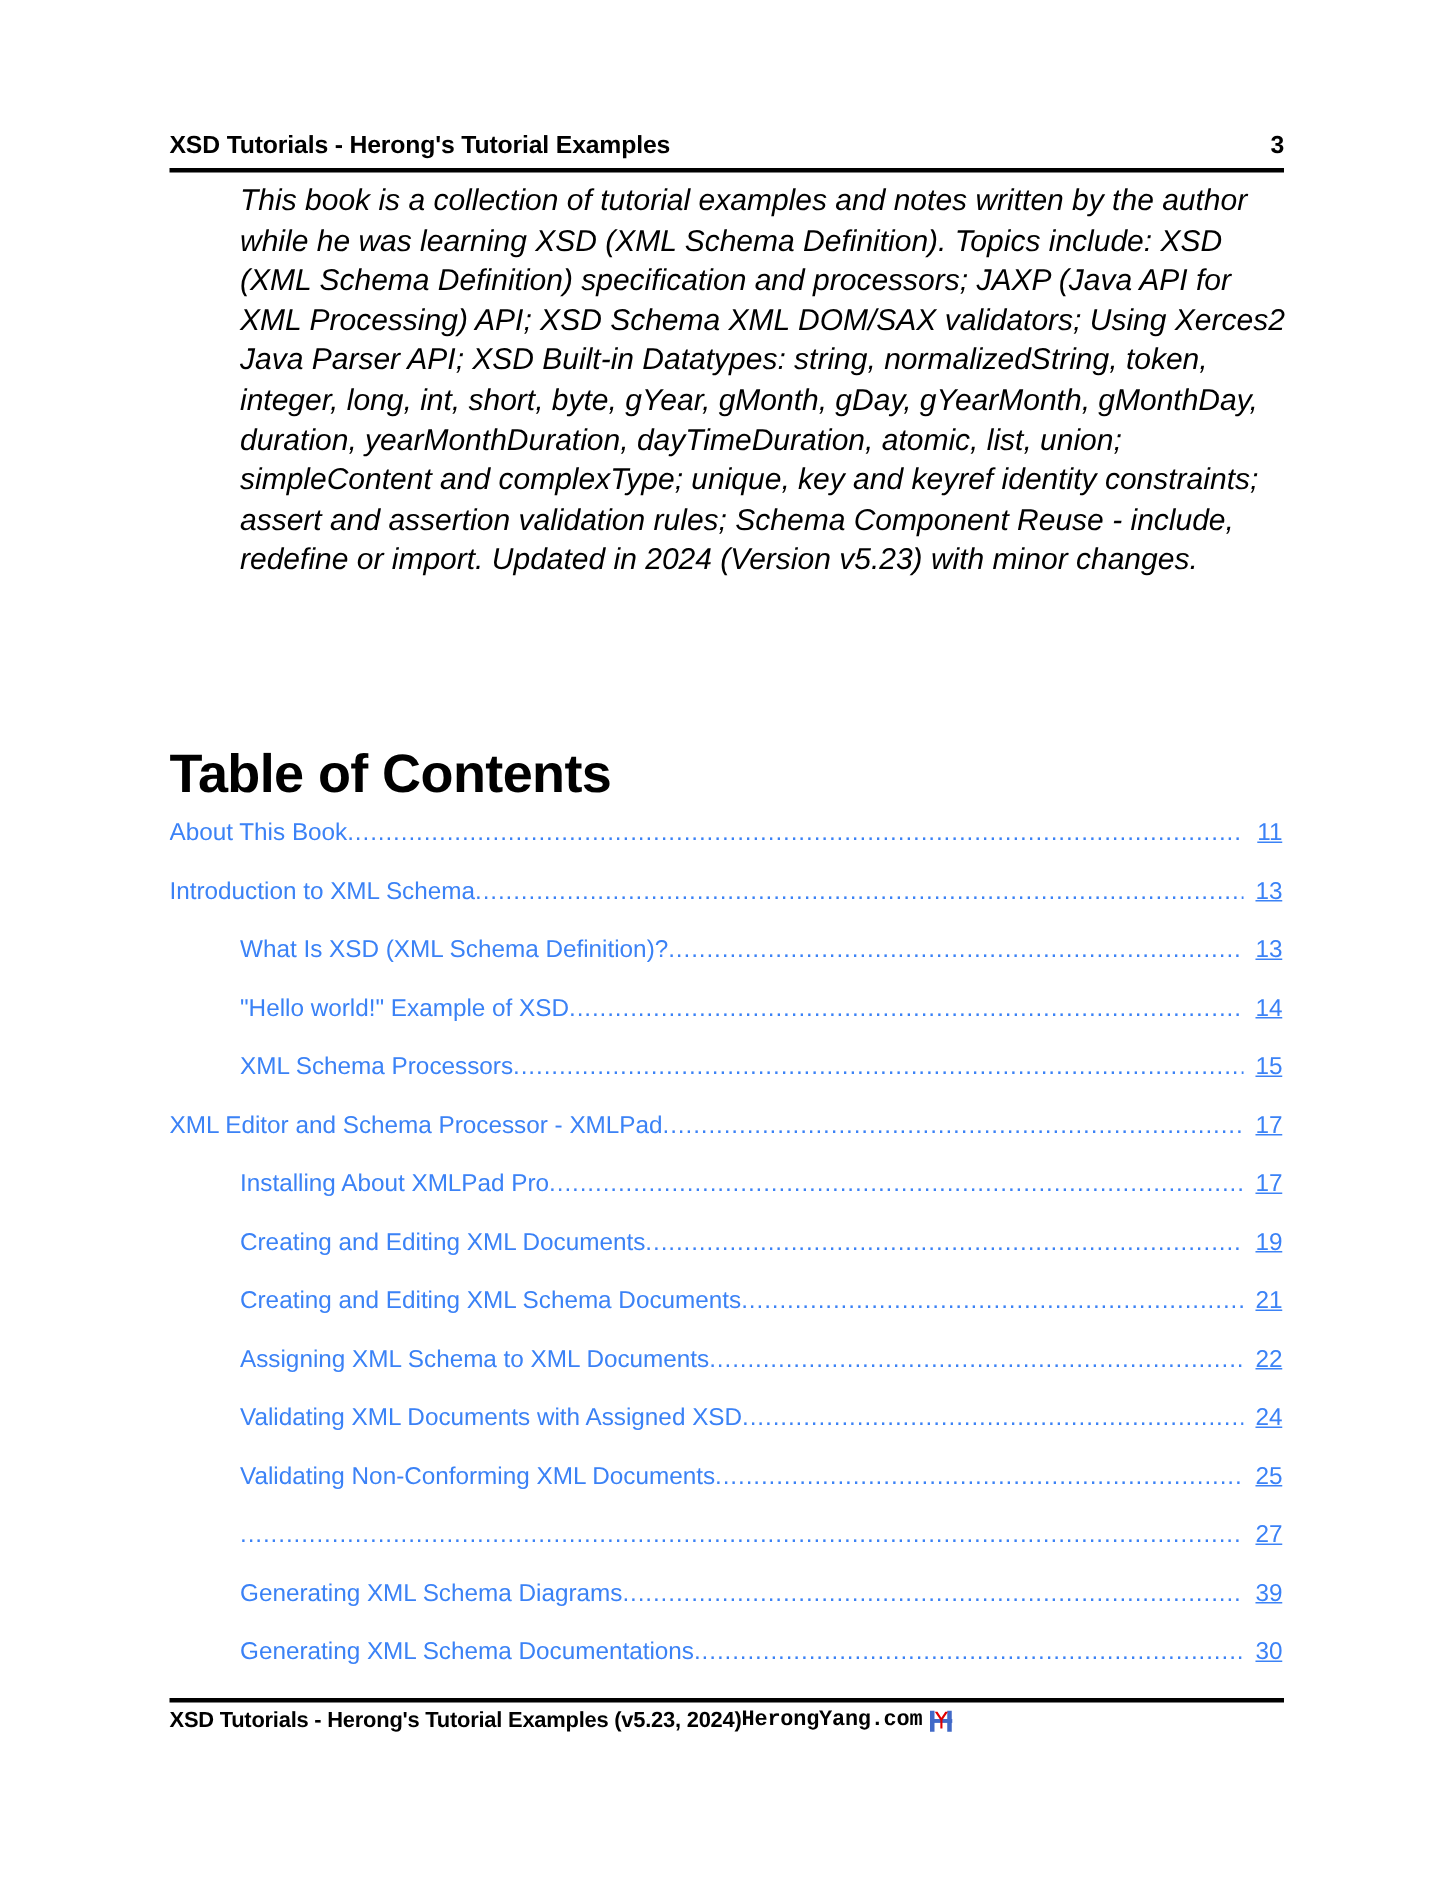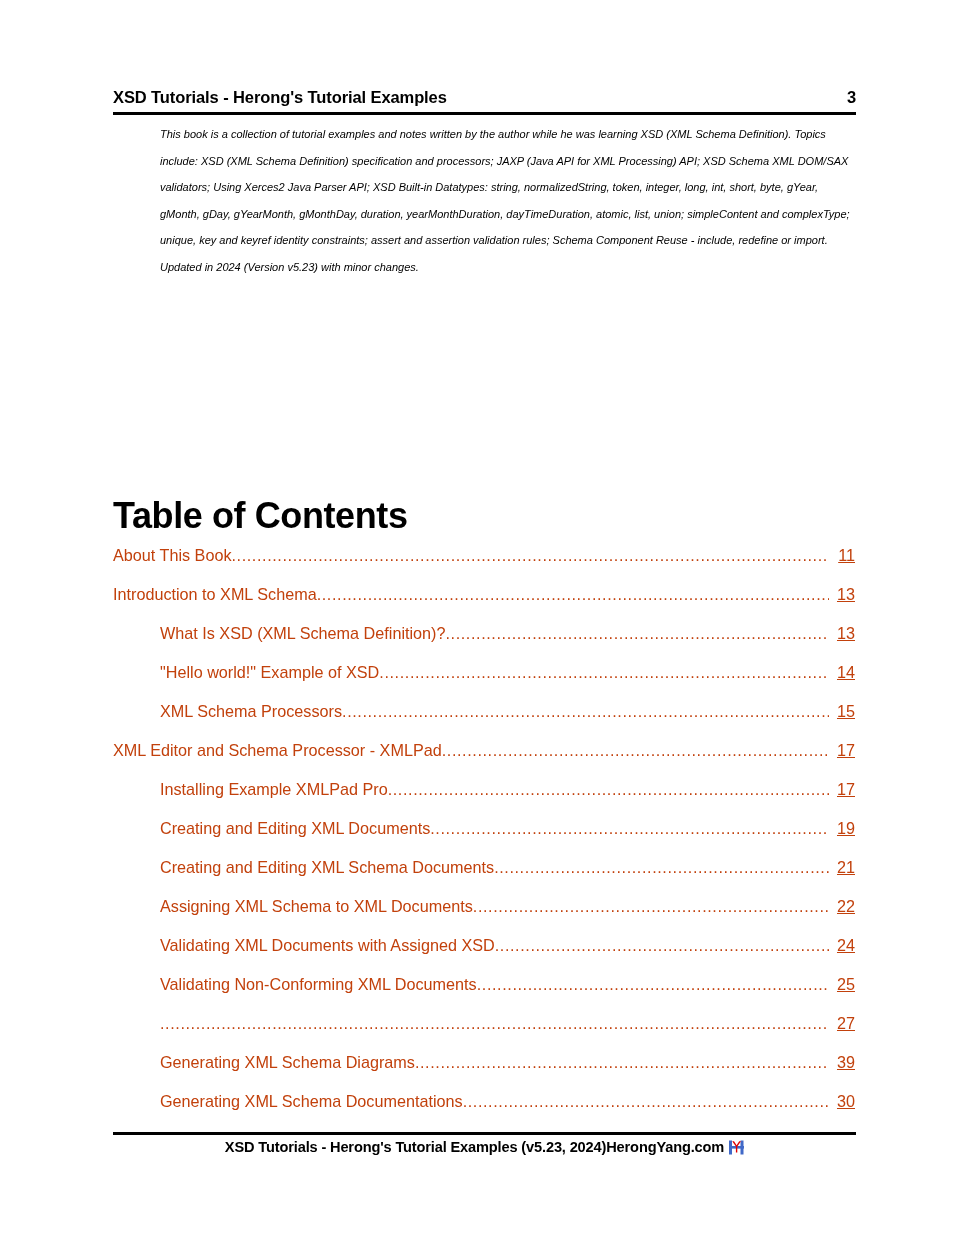--- a/index.html
+++ b/index.html
@@ -44,21 +44,21 @@
     height: 2.5px;
     background: #000000;
   }
 
   
   .abstract {
     position: absolute;
     left: 160px;
     top: 121px;
     width: 697px;
-    font-size: 11px;
+    font-size: 20px;
     font-style: italic;
     line-height: 26.6px;
     text-align: left;
     color: #000000;
   }
 
   
   .toc-title {
     position: absolute;
     left: 113px;
@@ -73,21 +73,21 @@
   .toc {
     position: absolute;
     left: 113px;
     top: 546px;
     width: 742px;
   }
   .toc-entry {
     display: flex;
     align-items: baseline;
     height: 39px;
-    color: #c2410c;
+    color: #3b82f6;
     font-size: 16.2px;
     white-space: nowrap;
     overflow: hidden;
   }
   .toc-entry.level-2 {
     padding-left: 47px;
   }
   .toc-label {
     flex: 0 0 auto;
   }
@@ -115,29 +115,30 @@
     height: 2.5px;
     background: #000000;
   }
   .footer {
     position: absolute;
     left: 113px;
     top: 1139px;
     width: 743px;
     display: flex;
     align-items: center;
-    justify-content: center;
+    justify-content: flex-start;
     font-size: 14.6px;
     font-weight: 700;
     letter-spacing: -0.15px;
   }
   .footer-right {
     display: flex;
     align-items: center;
     gap: 5px;
+    font-family: Liberation Mono, monospace;
   }
   .logo-mark {
     display: inline-block;
     width: 15px;
     height: 16px;
     position: relative;
     top: 1px;
   }
 </style>
 </head>
@@ -180,21 +181,21 @@
         <span class="toc-label">XML Schema Processors</span>
         <span class="toc-leader">..........................................................................................................................................................</span>
         <span class="toc-page">15</span>
       </div>
       <div class="toc-entry level-1">
         <span class="toc-label">XML Editor and Schema Processor - XMLPad</span>
         <span class="toc-leader">..........................................................................................................................................................</span>
         <span class="toc-page">17</span>
       </div>
       <div class="toc-entry level-2">
-        <span class="toc-label">Installing Example XMLPad Pro</span>
+        <span class="toc-label">Installing About XMLPad Pro</span>
         <span class="toc-leader">..........................................................................................................................................................</span>
         <span class="toc-page">17</span>
       </div>
       <div class="toc-entry level-2">
         <span class="toc-label">Creating and Editing XML Documents</span>
         <span class="toc-leader">..........................................................................................................................................................</span>
         <span class="toc-page">19</span>
       </div>
       <div class="toc-entry level-2">
         <span class="toc-label">Creating and Editing XML Schema Documents</span>

